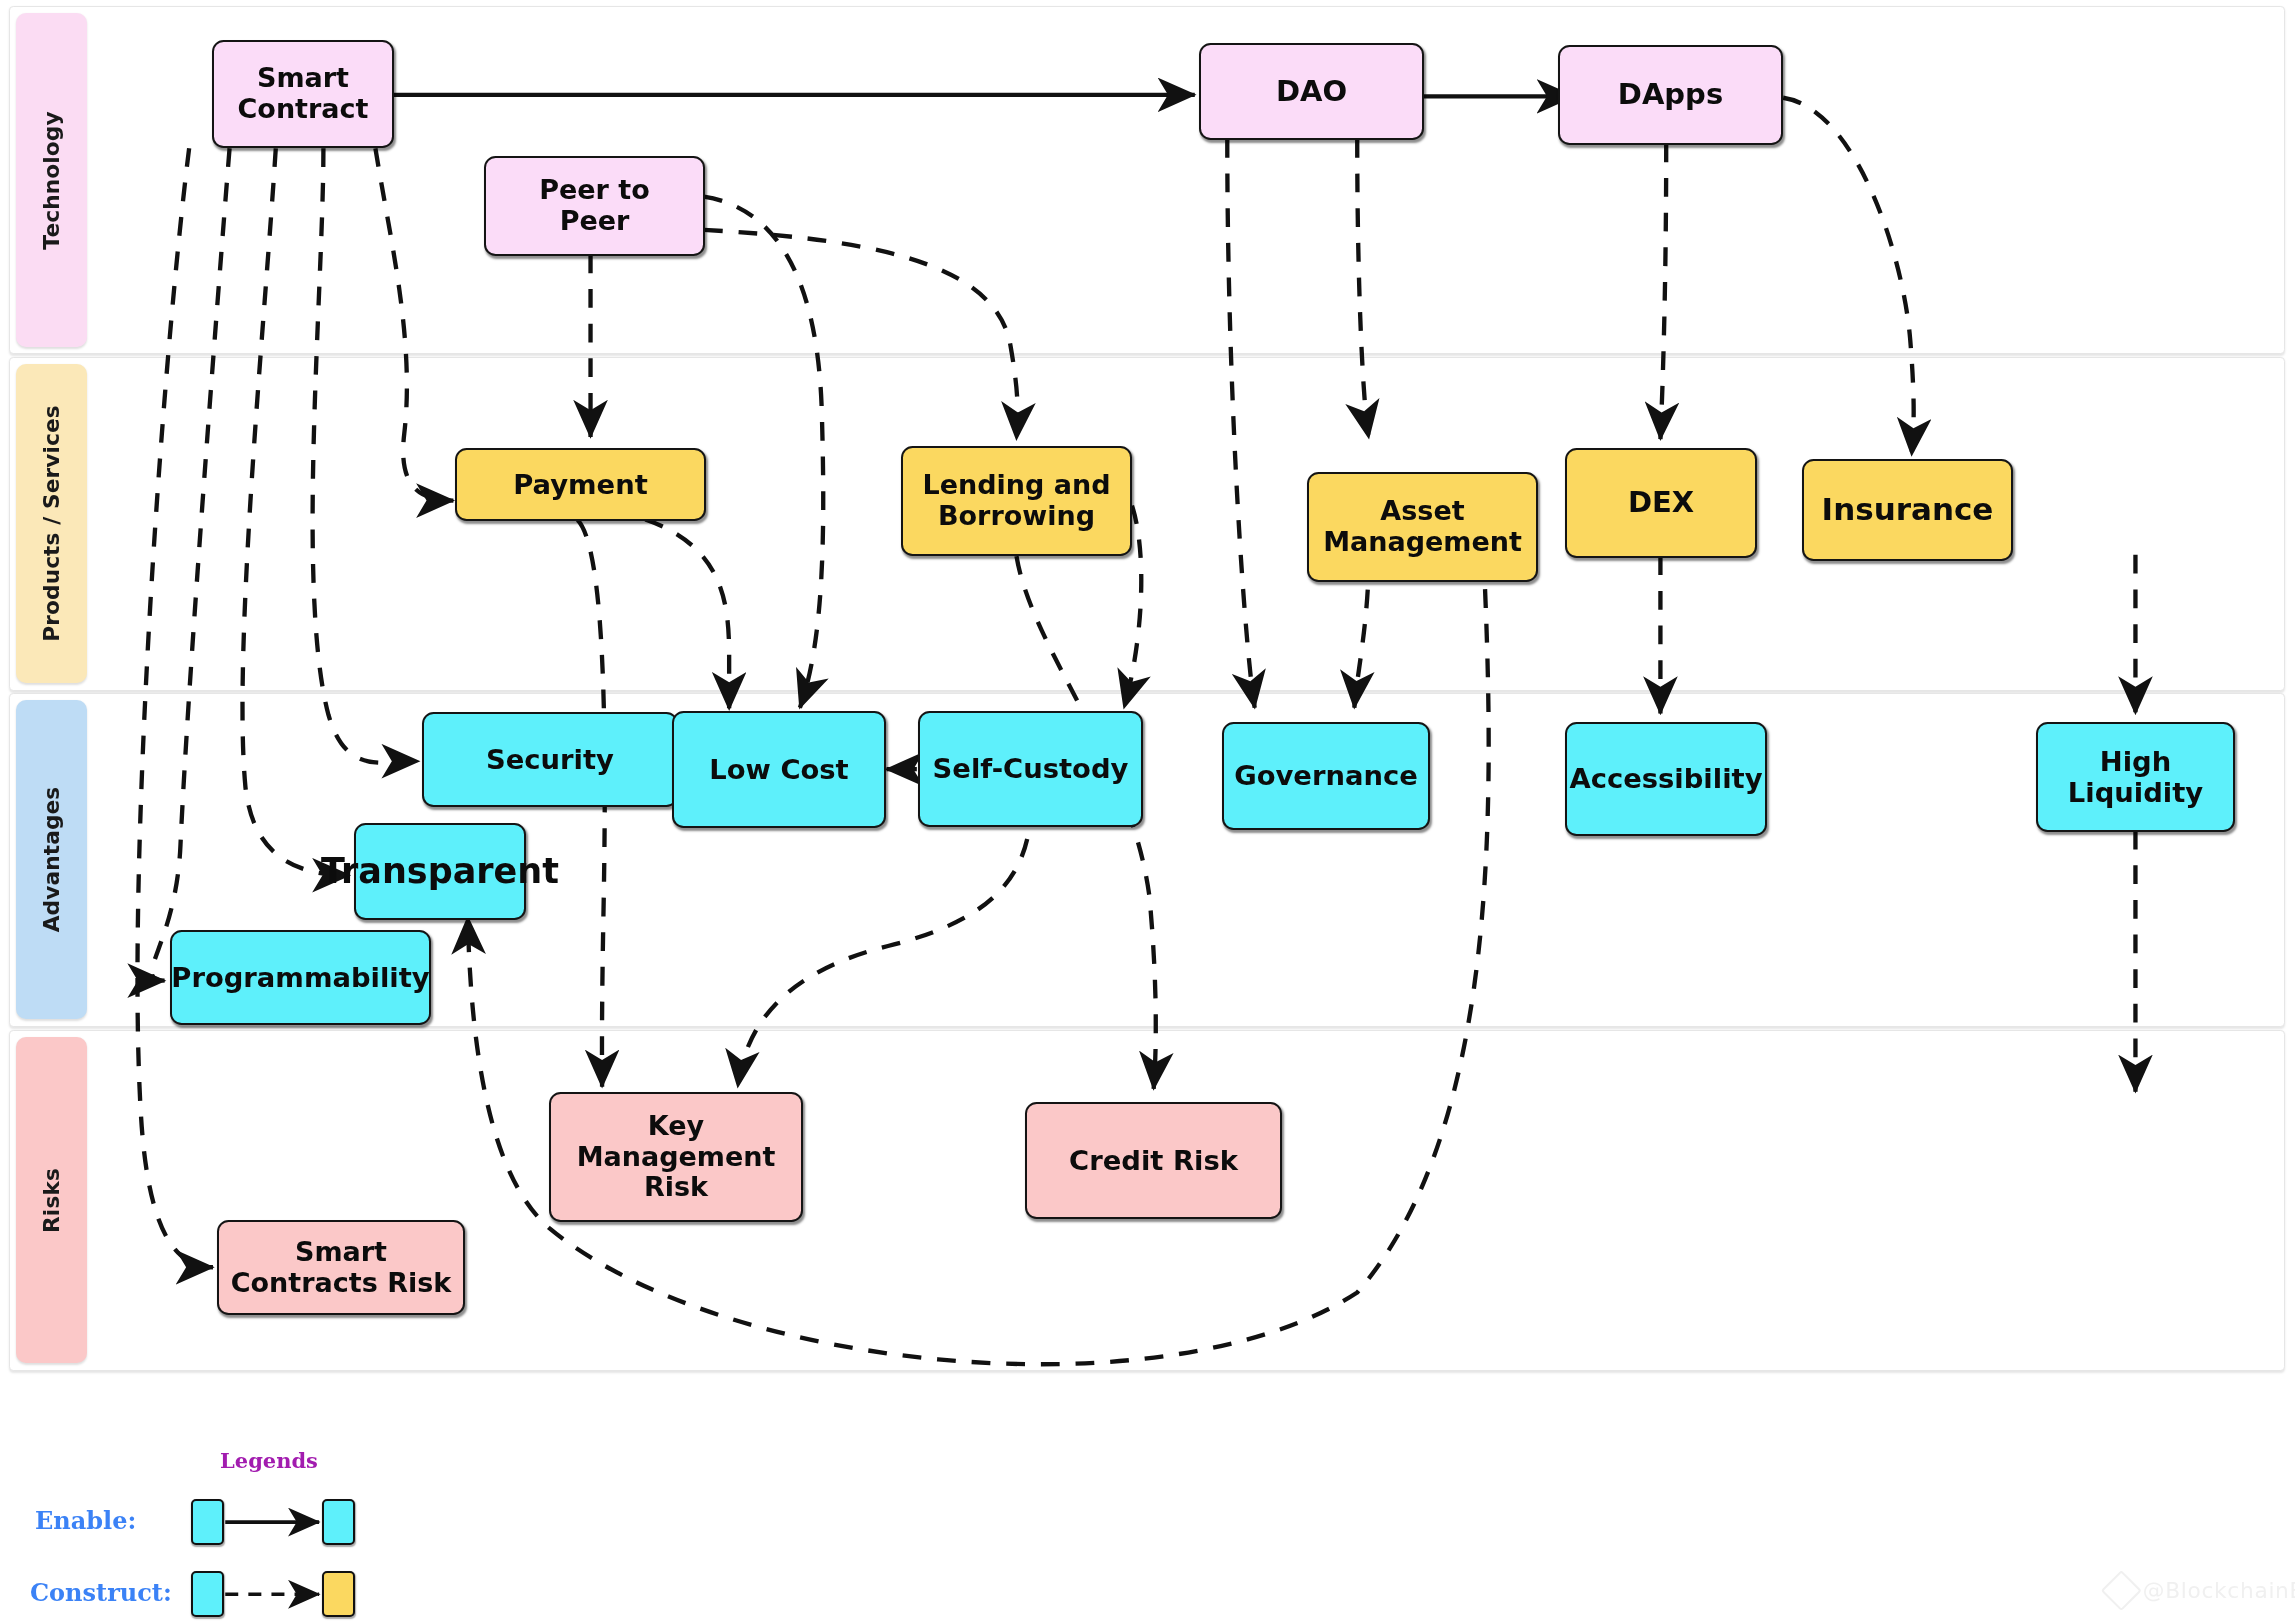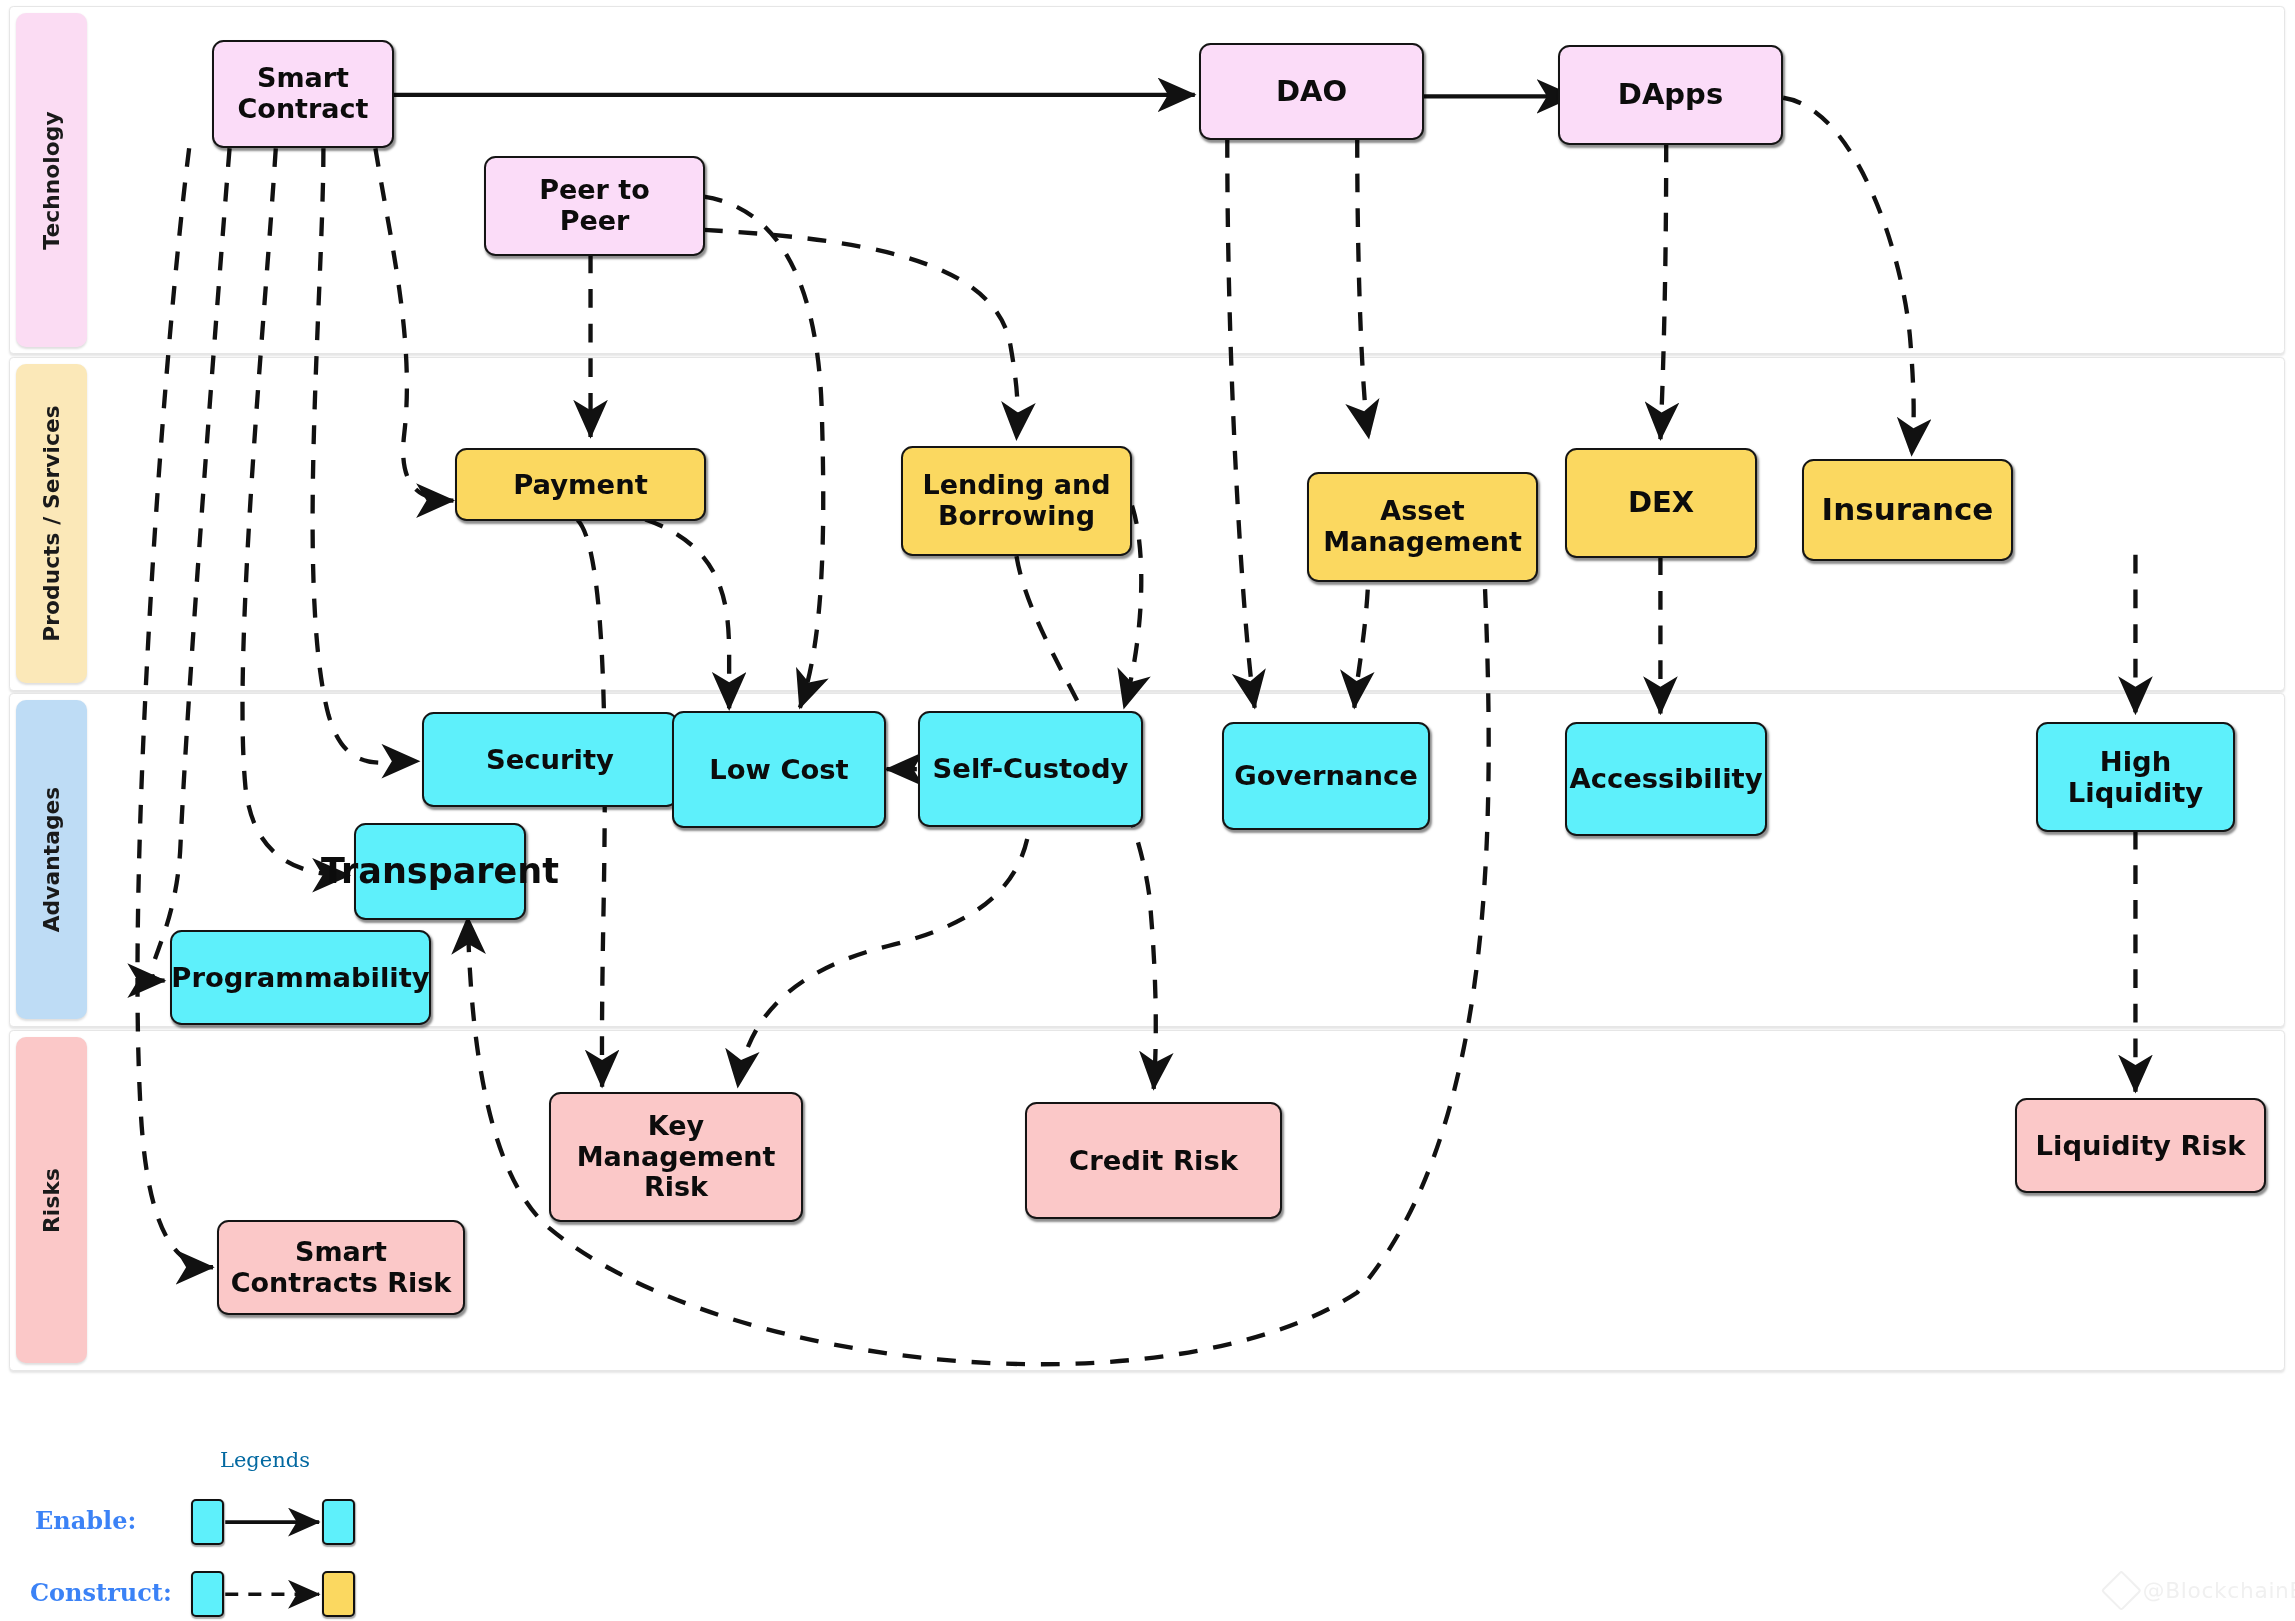--- a/index.html
+++ b/index.html
@@ -55,21 +55,21 @@
   .n-prod{background:#fbd860;}
   .n-adv {background:#5ef0fb;}
   .n-risk{background:#fbc8c8;}
 
   svg.edges{position:absolute;left:0;top:0;width:2295px;height:1622px;z-index:2;overflow:visible;}
 
   
   .legend-title{
     position:absolute;
     font-family:"DejaVu Serif", serif;
-    font-weight:normal;font-size:21px;color:#0369a1;
+    font-weight:bold;font-size:21px;color:#a21caf;
   }
   .legend-label{
     position:absolute;
     font-family:"DejaVu Serif", serif;
     font-weight:bold;font-size:24px;color:#3b82f6;
     white-space:nowrap;
   }
   .chip{
     position:absolute;
     box-sizing:border-box;
@@ -243,23 +243,20 @@
     <span>Programmability</span>
   </div>
 
   <div class="node n-risk" style="left:549px;top:1092px;width:254px;height:130px;font-size:27px;">
     <span>Key
 Management
 Risk</span>
   </div>
   <div class="node n-risk" style="left:1025px;top:1102px;width:257px;height:117px;font-size:27.4px;">
     <span>Credit Risk</span>
-  </div>
-  <div class="node n-risk" style="left:2015px;top:1098px;width:251px;height:95px;font-size:27.4px;">
-    <span>Liquidity Risk</span>
   </div>
   <div class="node n-risk" style="left:217px;top:1220px;width:248px;height:95px;font-size:27px;">
     <span>Smart
 Contracts Risk</span>
   </div>
 
   <div class="legend-title" style="left:220px;top:1448px;">Legends</div>
 
   <div class="legend-label" style="left:35px;top:1506px;">Enable:</div>
   <div class="chip cyan" style="left:191px;top:1499px;width:33px;height:46px;"></div>

